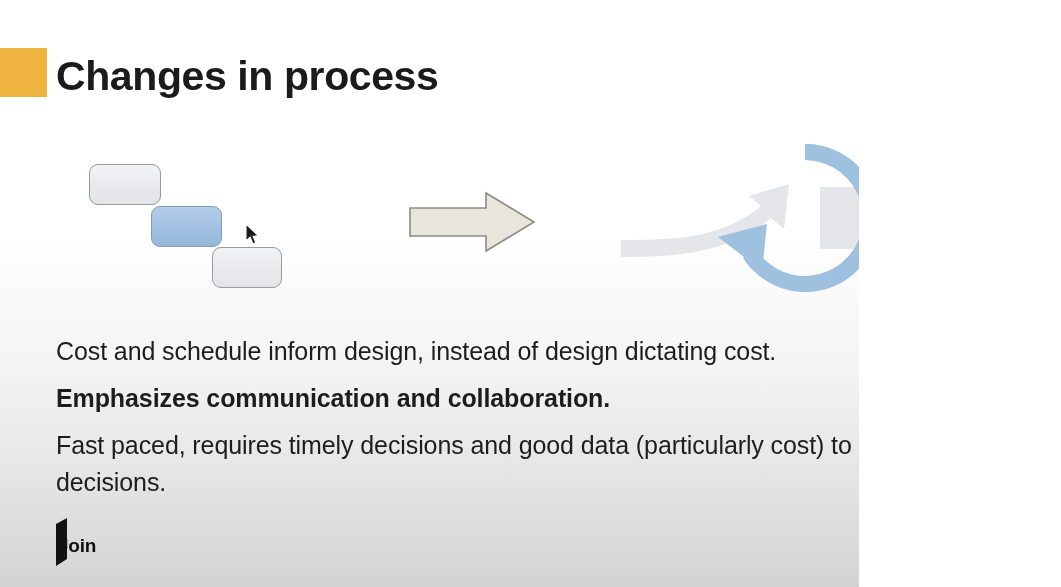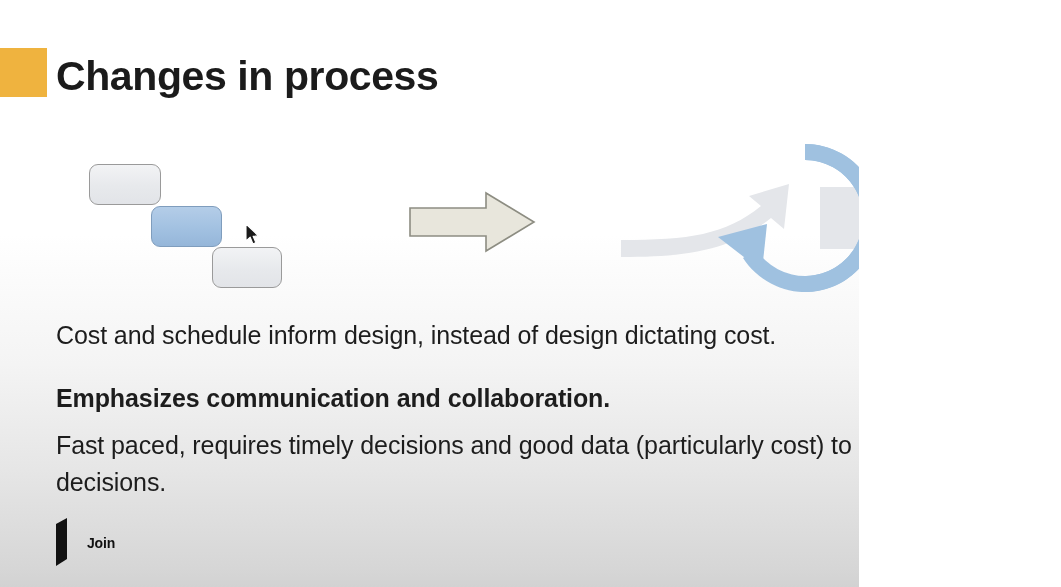--- a/index.html
+++ b/index.html
@@ -83,37 +83,37 @@
 
   
   .body-line {
     position: absolute;
     left: 56px;
     font-size: 25px;
     color: #1d1d1d;
     line-height: 37px;
     letter-spacing: -0.1px;
   }
-  #body-line-1 { top: 317px; }
+  #body-line-1 { top: 333px; }
   #body-line-2 { top: 380px; font-weight: bold; }
   #body-line-3 { top: 427px; width: 960px; }
 
   
   #footer-logo {
     position: absolute;
     left: 53px;
     top: 518px;
     width: 16px;
     height: 48px;
   }
   #footer-logo-text {
     position: absolute;
-    left: 87px;
+    left: 58px;
     top: 535px;
-    font-size: 14px;
+    font-size: 19px;
     font-weight: bold;
     color: #111111;
     letter-spacing: -0.2px;
   }
   #footer-dot {
     position: absolute;
     left: 1029px;
     top: 508px;
     width: 72px;
     height: 72px;

